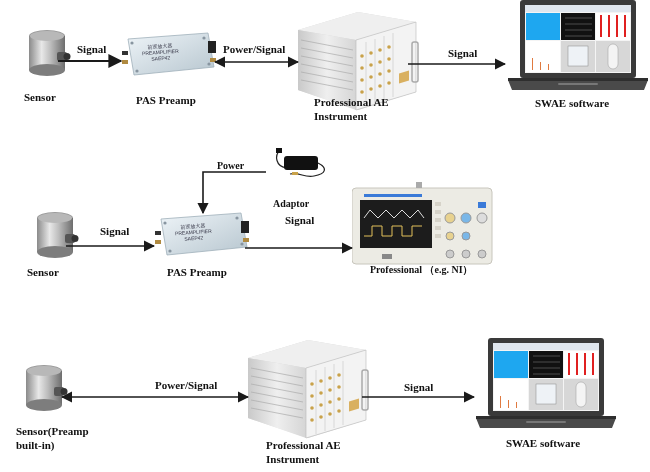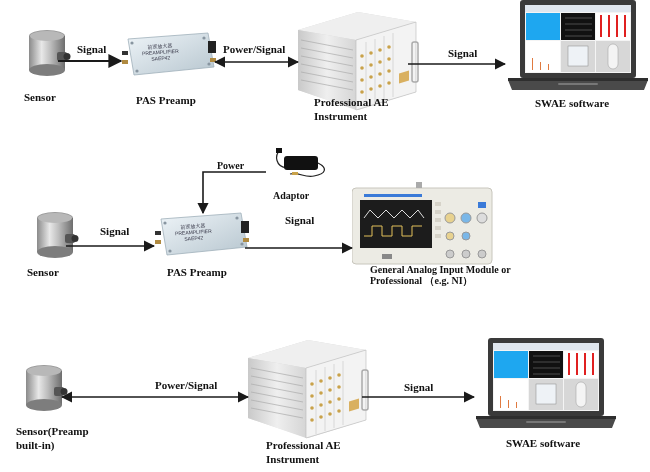--- a/index.html
+++ b/index.html
@@ -234,27 +234,26 @@
 <div class="lbl" style="left:448px;top:46px">Signal</div>
 <div class="lbl" style="left:24px;top:90px">Sensor</div>
 <div class="lbl" style="left:136px;top:93px">PAS Preamp</div>
 <div class="lbl" style="left:314px;top:95px">
   <div>Professional AE</div>
   <div>Instrument</div>
 </div>
 <div class="lbl" style="left:535px;top:96px">SWAE software</div>
 
 <div class="lbl sm" style="left:217px;top:160px">Power</div>
-<div class="lbl sm" style="left:273px;top:190px">Adaptor</div>
+<div class="lbl sm" style="left:273px;top:198px">Adaptor</div>
 <div class="lbl" style="left:100px;top:224px">Signal</div>
 <div class="lbl" style="left:285px;top:213px">Signal</div>
 <div class="lbl" style="left:27px;top:265px">Sensor</div>
 <div class="lbl" style="left:167px;top:265px">PAS Preamp</div>
 <div class="lbl sm" style="left:370px;top:264px">
-  <div>General Analog Input Module or</div>
   <div>Professional （e.g. NI）</div>
 </div>
 
 <div class="lbl" style="left:155px;top:378px">Power/Signal</div>
 <div class="lbl" style="left:404px;top:380px">Signal</div>
 <div class="lbl" style="left:16px;top:424px">
   <div>Sensor(Preamp</div>
   <div>built-in)</div>
 </div>
 <div class="lbl" style="left:266px;top:438px">

